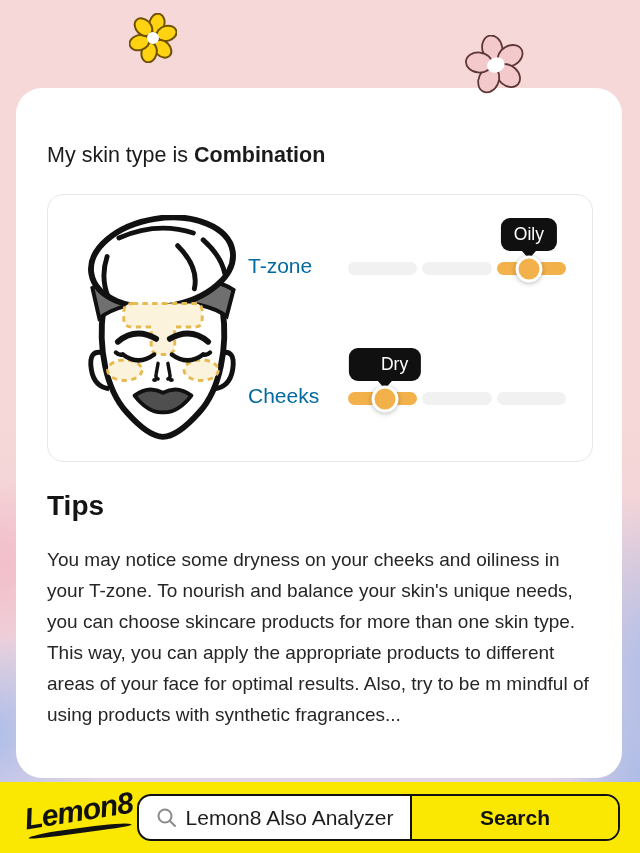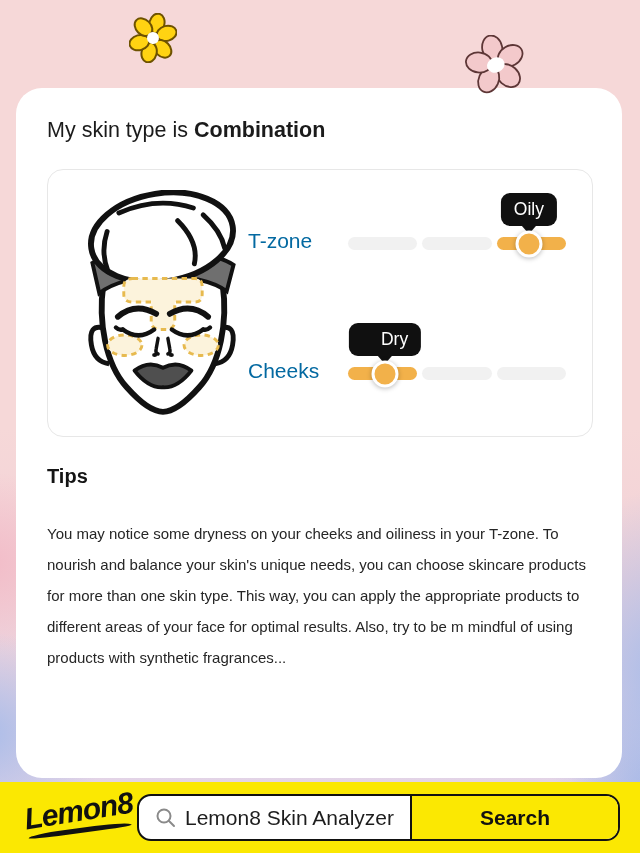--- a/index.html
+++ b/index.html
@@ -32,21 +32,21 @@
   }
   .flower{position:absolute;z-index:4;}
   .flower-yellow{left:129px;top:13px;}
   .flower-pink{left:465px;top:35px;}
 
   
   .card{
     position:absolute;z-index:2;left:16px;top:88px;width:606px;height:690px;
     background:#ffffff;border-radius:26px;padding:0 29px 0 31px;
   }
-  .result-line{margin-top:30px;font-size:21.5px;color:#1b1b1b;}
+  .result-line{margin-top:55px;font-size:21.5px;color:#1b1b1b;}
   .result-line b{font-weight:bold;}
 
   .panel{
     position:relative;margin-top:26px;height:268px;
     border:1.5px solid #e7e7e7;border-radius:16px;background:#fff;
   }
   .face-illustration{position:absolute;left:16px;top:20px;}
 
   .slider-row{position:absolute;left:200px;right:26px;height:86px;display:flex;align-items:flex-end;}
   .row-tzone{top:-4px;}
@@ -64,22 +64,22 @@
   .tooltip{
     position:absolute;bottom:24px;left:50%;transform:translateX(-50%);
     background:var(--tooltip-bg);color:#fff;font-size:17.5px;
     padding:6px 13px;border-radius:9px;white-space:nowrap;margin-top:8px;
   }
   .tooltip::after{
     content:'';position:absolute;left:50%;top:100%;transform:translateX(-50%);
     border:7px solid transparent;border-top:8px solid var(--tooltip-bg);border-bottom:0;
   }
 
-  .tips-heading{margin-top:28px;font-size:20px;font-weight:bold;color:#141414;}
-  .tips-body{margin-top:30px;font-size:15px;line-height:31px;color:#262626;width:546px;}
+  .tips-heading{margin-top:28px;font-size:28px;font-weight:bold;color:#141414;}
+  .tips-body{margin-top:22px;font-size:19px;line-height:31px;color:#262626;width:546px;}
 
   
   .footer{position:absolute;z-index:5;left:0;bottom:0;width:640px;height:71px;background:var(--brand-yellow);}
   .logo{
     position:absolute;left:24px;top:12px;transform:rotate(-9deg);
     font-size:30px;font-weight:bold;font-style:italic;letter-spacing:-1px;color:#111;
   }
   .logo::after{
     content:'';position:absolute;left:1px;right:4px;bottom:-5px;height:5px;
     background:#111;border-radius:50%/100% 100% 40% 40%;transform:rotate(1.5deg);
@@ -213,19 +213,19 @@
   </div>
 
   <div class="footer">
     <div class="logo">Lemon8</div>
     <div class="search-pill">
       <div class="search-field">
         <svg width="22" height="22" viewBox="0 0 22 22" fill="none">
           <circle cx="9" cy="9" r="6.5" stroke="#8a8a8a" stroke-width="2"></circle>
           <line x1="14" y1="14" x2="19" y2="19" stroke="#8a8a8a" stroke-width="2" stroke-linecap="round"></line>
         </svg>
-        <span class="search-text">Lemon8 Skin Analyzer</span>
+        <span class="search-text">Lemon8 Also Analyzer</span>
       </div>
       <div class="search-btn">Search</div>
     </div>
   </div>
 
 </div>
 
 </body></html>

